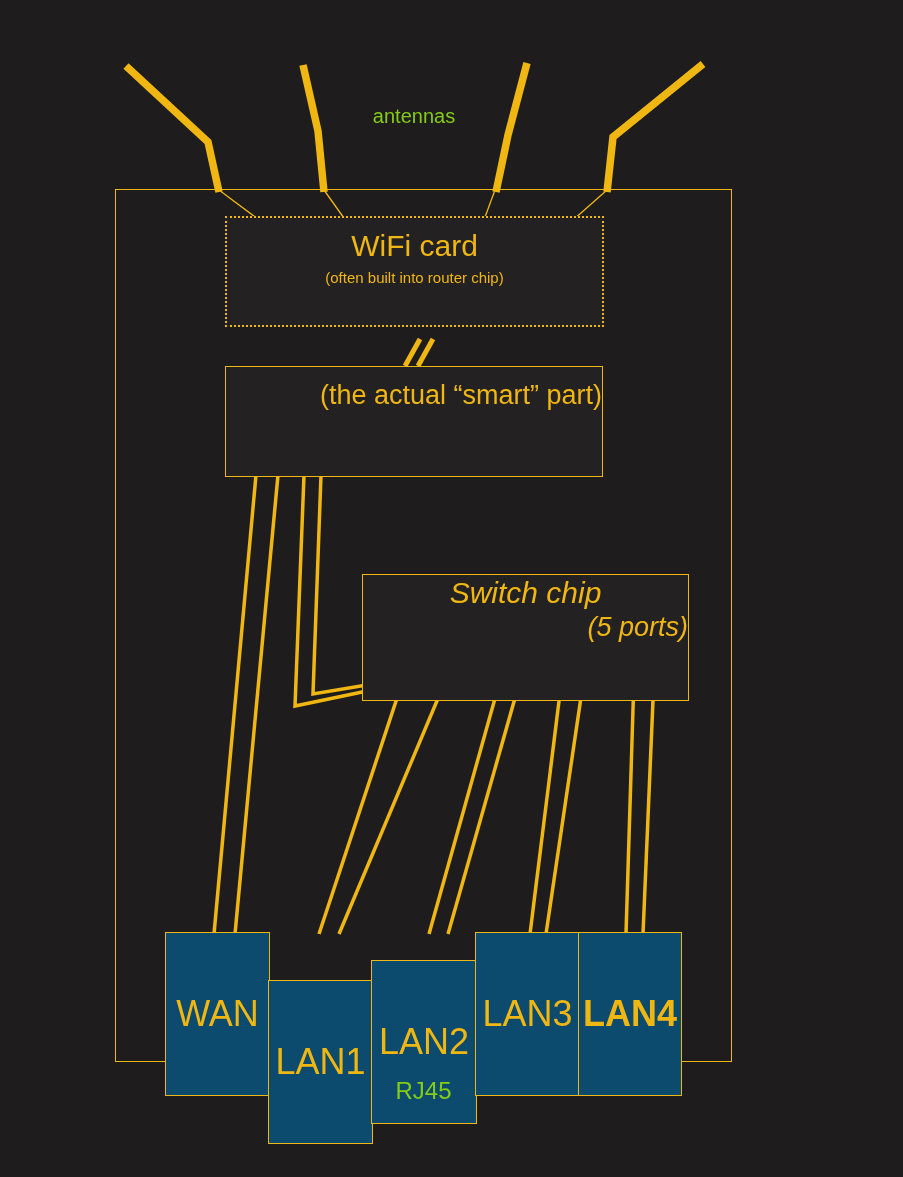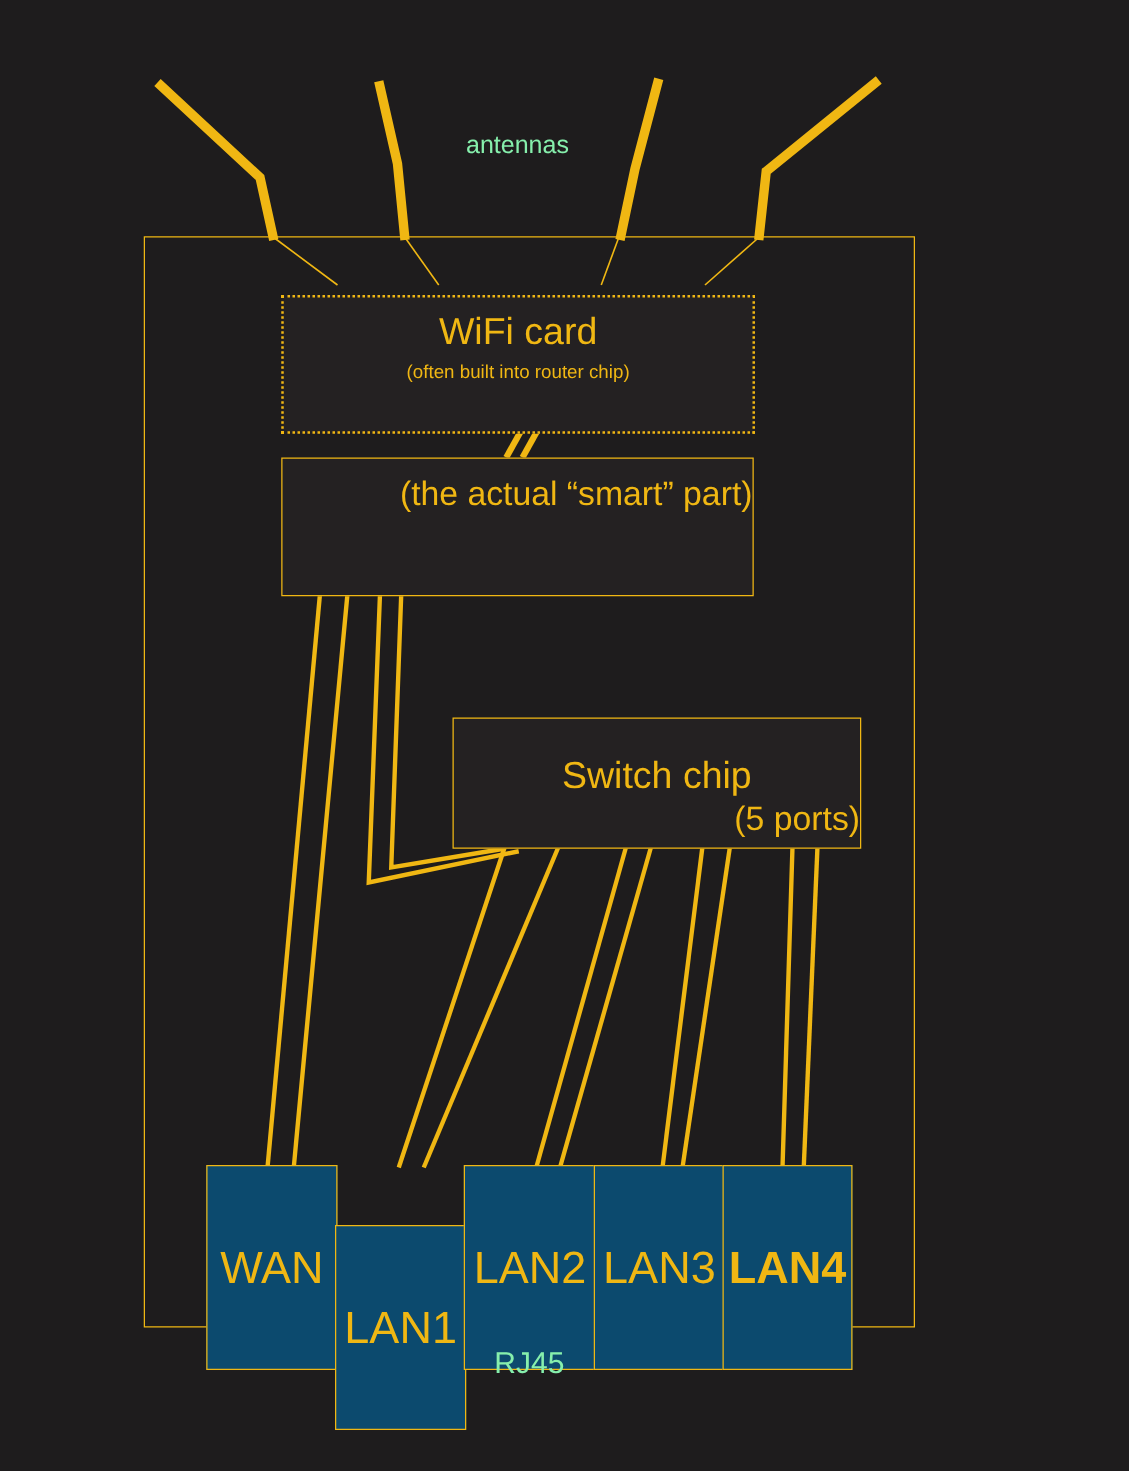--- a/index.html
+++ b/index.html
@@ -19,21 +19,21 @@
   .traces {
     position: absolute;
     left: 0;
     top: 0;
     width: 903px;
     height: 1177px;
   }
   .lbl {
     position: absolute;
     text-align: center;
-    color: #86efac;
+    color: #84cc16;
   }
   .antennas-label {
     left: 344px;
     top: 103px;
     width: 140px;
     font-size: 20px;
     line-height: 26px;
   }
   .body-box {
     position: absolute;
@@ -50,21 +50,21 @@
     box-sizing: border-box;
     background: #242122;
     text-align: center;
   }
   .chip .title {
     font-size: 30px;
     line-height: 36px;
   }
   .wifi-box {
     left: 225px;
-    top: 236px;
+    top: 216px;
     width: 379px;
     height: 111px;
     border: 2px dotted #F0B713;
     padding-top: 10px;
   }
   .wifi-box .subtitle {
     font-size: 15px;
     line-height: 27px;
   }
   .router-box {
@@ -78,39 +78,40 @@
   .router-box .subtitle,
   .switch-box .subtitle {
     font-size: 27px;
     line-height: 33px;
     text-align: right;
   }
   .switch-box {
     left: 362px;
     top: 574px;
     width: 327px;
-    height: 105px;
+    height: 127px;
     border: 1.5px solid #F0B713;
-    padding-top: 28px;
+    padding-top: 0;
+    font-style: italic;
   }
   .port {
     position: absolute;
     top: 932px;
     height: 164px;
     border: 1.6px solid #F0B713;
     box-sizing: border-box;
     background: #0c4a6e;
     display: flex;
     align-items: center;
     justify-content: center;
     font-size: 36px;
   }
   .port-wan  { left: 165px; width: 105px; }
   .port-lan1 { left: 268px; width: 105px; margin-top: 48px; }
-  .port-lan2 { left: 371px; width: 106px; }
+  .port-lan2 { left: 371px; width: 106px; margin-top: 28px; }
   .port-lan3 { left: 475px; width: 105px; }
   .port-lan4 { left: 578px; width: 104px; font-weight: bold; }
   .rj45-label {
     left: 165px;
     top: 1074px;
     width: 517px;
     font-size: 24px;
     line-height: 34px;
   }
 </style>

